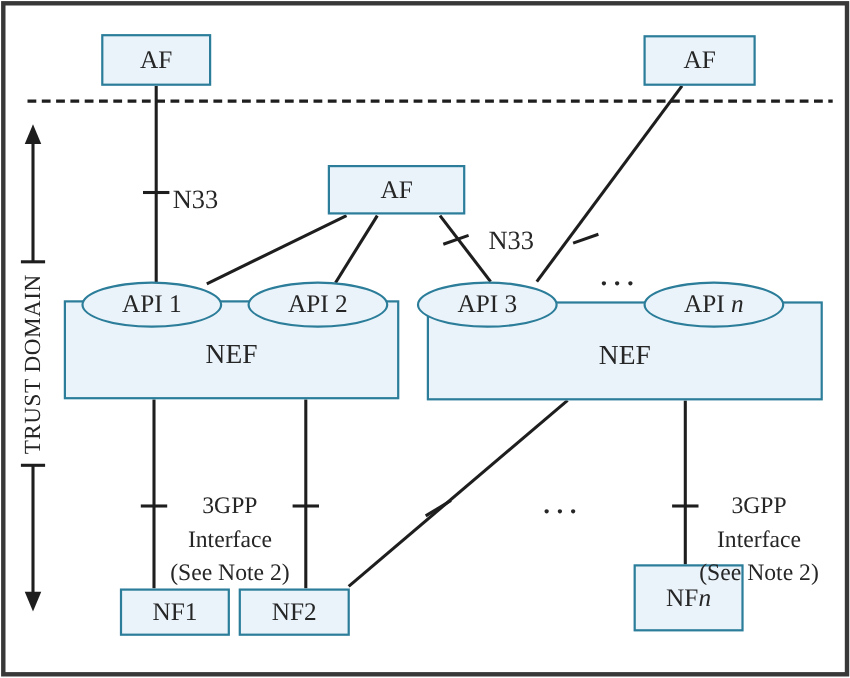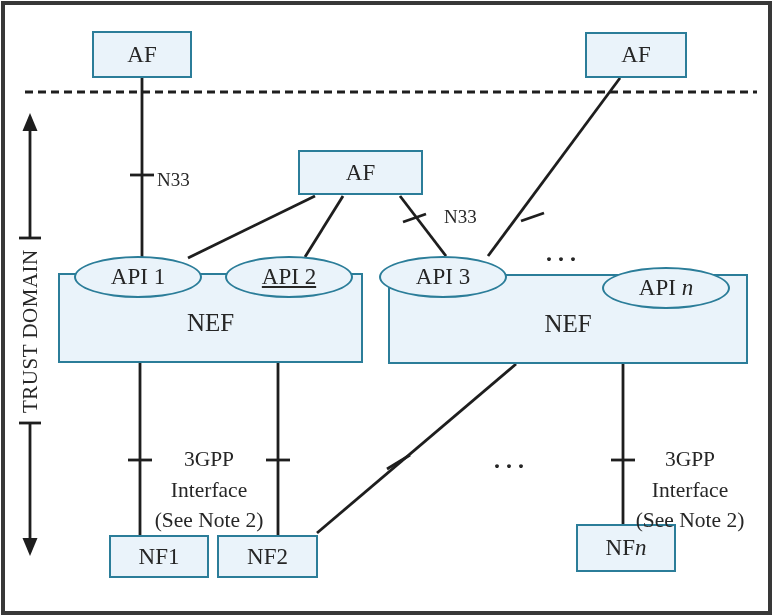--- a/index.html
+++ b/index.html
@@ -44,21 +44,21 @@
   }
   .nef-label{
     position:absolute;
     left:50%;top:56%;
     transform:translate(-50%,-50%);
     font-size:25px;
     white-space:nowrap;
   }
   .lbl{
     position:absolute;
-    font-size:19px;
+    font-size:24px;
     white-space:nowrap;
     z-index:4;
   }
   .dots{
     font-size:24px;
     font-weight:bold;
     letter-spacing:4px;
     transform:translate(-50%,-50%);
   }
   .gpp{
@@ -141,37 +141,37 @@
   <div class="node nef" style="left:58px;top:273px;width:305px;height:90px;">
     <span class="nef-label">NEF</span>
   </div>
   <div class="node nef" style="left:388px;top:274px;width:360px;height:90px;">
     <span class="nef-label">NEF</span>
   </div>
 
   <div class="node ellipse" style="left:74px;top:256px;width:128px;height:42px;">
     <span>API 1</span>
   </div>
-  <div class="node ellipse" style="left:225px;top:256px;width:128px;height:42px;text-decoration:underline;">
+  <div class="node ellipse" style="left:225px;top:256px;width:128px;height:42px;">
     <span>API 2</span>
   </div>
   <div class="node ellipse" style="left:379px;top:256px;width:128px;height:42px;">
     <span>API 3</span>
   </div>
-  <div class="node ellipse" style="left:602px;top:256px;width:128px;height:42px;margin-top:11px;">
+  <div class="node ellipse" style="left:585px;top:256px;width:128px;height:42px;">
     <span><span>API </span><i>n</i></span>
   </div>
 
   <div class="node" style="left:109px;top:535px;width:100px;height:43px;">
     <span>NF1</span>
   </div>
   <div class="node" style="left:217px;top:535px;width:101px;height:43px;">
     <span>NF2</span>
   </div>
-  <div class="node" style="left:576px;top:524px;width:100px;height:48px;">
+  <div class="node" style="left:576px;top:513px;width:100px;height:61px;">
     <span><span>NF</span><i>n</i></span>
   </div>
 
   <div class="lbl" style="left:157px;top:169px;">N33</div>
   <div class="lbl" style="left:444px;top:206px;">N33</div>
 
   <div class="lbl dots" style="left:563px;top:259px;">···</div>
   <div class="lbl dots" style="left:511px;top:466px;">···</div>
 
   <div class="lbl gpp" style="left:209px;top:416px;">

